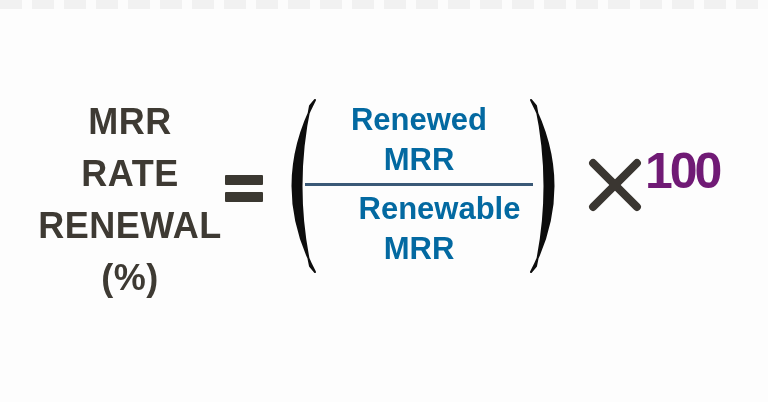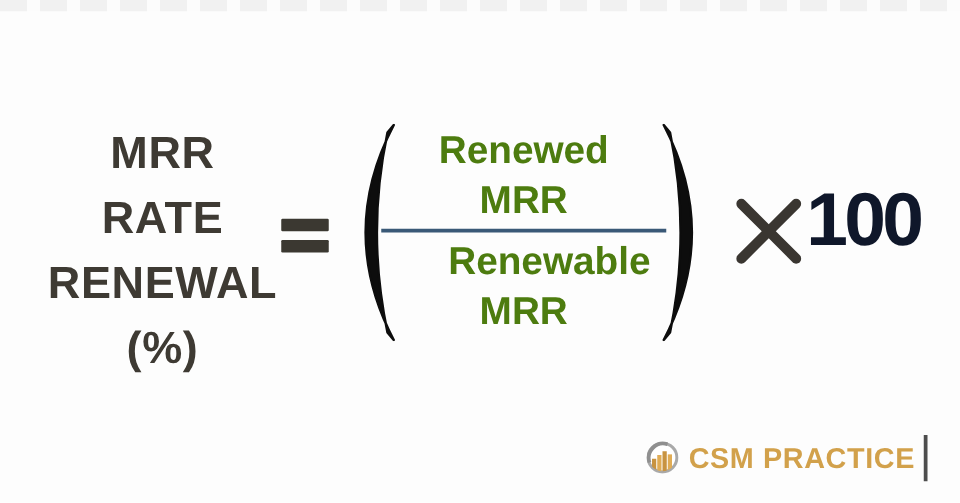--- a/index.html
+++ b/index.html
@@ -57,21 +57,21 @@
     width: 48px; height: 174px;
   }
   .paren.open { left: 272px; }
   .paren.close { left: 526px; }
   
   .fraction {
     position: absolute;
     left: 303px; top: 100px;
     width: 232px;
     text-align: center;
-    color: #4d7c0f;
+    color: #0369a1;
   }
   .fraction .frac-line {
     font-size: 31px;
     font-weight: bold;
     line-height: 40px;
     white-space: nowrap;
   }
   .fraction .divider {
     height: 3px;
     margin: 3px 2px;
@@ -90,25 +90,25 @@
     width: 70px; height: 8px;
     background: #3a3631;
     border-radius: 4px;
   }
   .times .stroke.s1 { transform: rotate(45deg); }
   .times .stroke.s2 { transform: rotate(-45deg); }
   
   .hundred {
     position: absolute;
     left: 645px; top: 146px;
-    font-size: 60px;
+    font-size: 50px;
     font-weight: bold;
     line-height: 1;
     letter-spacing: -3px;
-    color: #0f172a;
+    color: #701a75;
   }
   
   .brand {
     position: absolute;
     right: 26px; bottom: 16px;
     display: flex;
     align-items: center;
     height: 40px;
   }
   .brand .logo-icon { width: 26px; height: 26px; margin-right: 8px; }
@@ -164,33 +164,14 @@
     <path d="M5 1 Q 50 87 5 173 L 10 167 Q 27 87 10 7 Z" fill="#0d0d0d" stroke="#0d0d0d" stroke-width="2" stroke-linejoin="round"></path>
   </svg>
 
   <div class="times">
     <div class="stroke s1"></div>
     <div class="stroke s2"></div>
   </div>
 
   <div class="hundred">100</div>
 
-  <div class="brand">
-    <svg class="logo-icon" viewBox="0 0 26 26">
-      <defs>
-        <clipPath id="ball">
-            <circle cx="13" cy="13" r="11"></circle>
-          </clipPath>
-      </defs>
-      <circle cx="13" cy="13" r="11.5" fill="#ffffff" stroke="#a9a9a9" stroke-width="2.4"></circle>
-      <path d="M 2.6 17 A 11.5 11.5 0 0 1 17 2.4" fill="none" stroke="#8f8f8f" stroke-width="3"></path>
-      <g clip-path="url(#ball)">
-        <rect x="4.6" y="14" width="3.4" height="11" fill="#c89340"></rect>
-        <rect x="8.8" y="11" width="3.4" height="14" fill="#e0ac55"></rect>
-        <rect x="13.0" y="8" width="3.4" height="17" fill="#c89340"></rect>
-        <rect x="17.2" y="10.5" width="3.4" height="15" fill="#e0ac55"></rect>
-      </g>
-    </svg>
-    <span class="brand-text">CSM PRACTICE</span>
-    <div class="brand-sep"></div>
-  </div>
 
 </div>
 
 </body></html>

